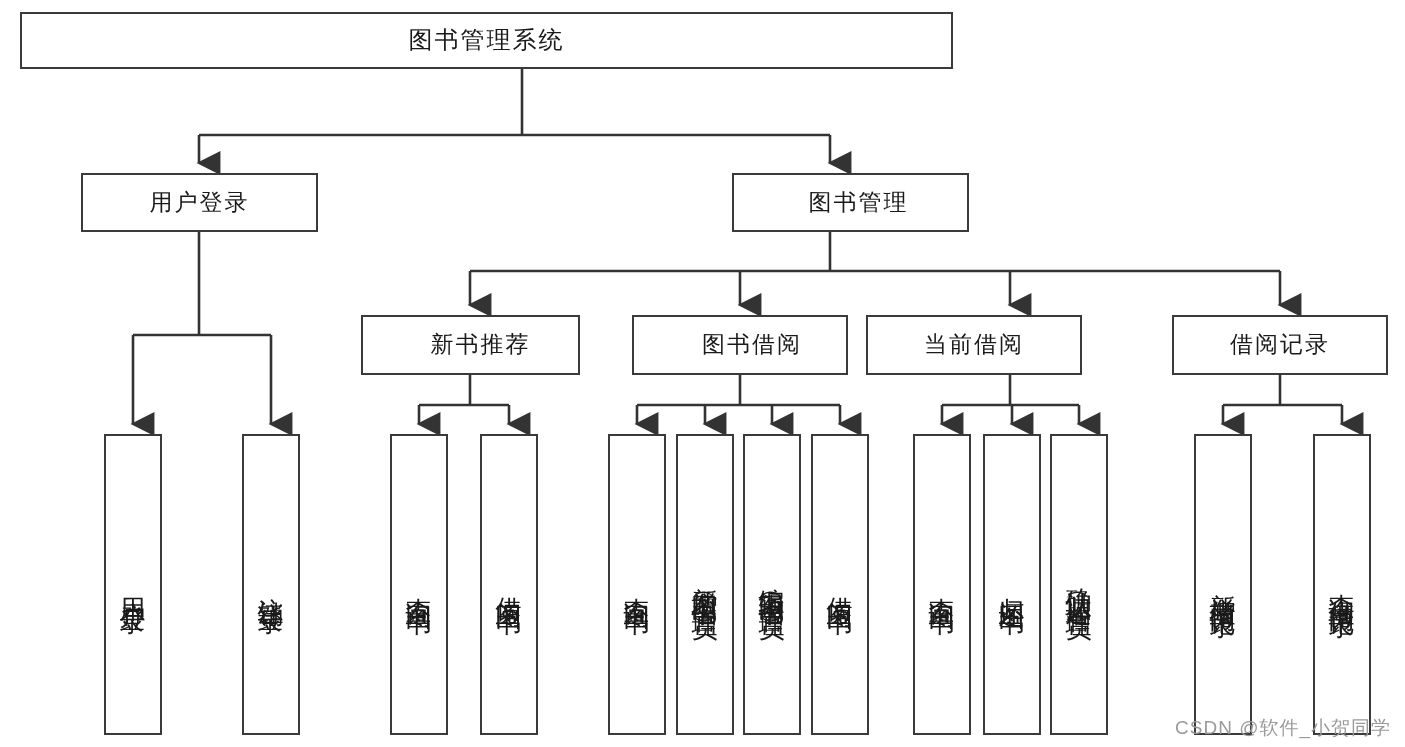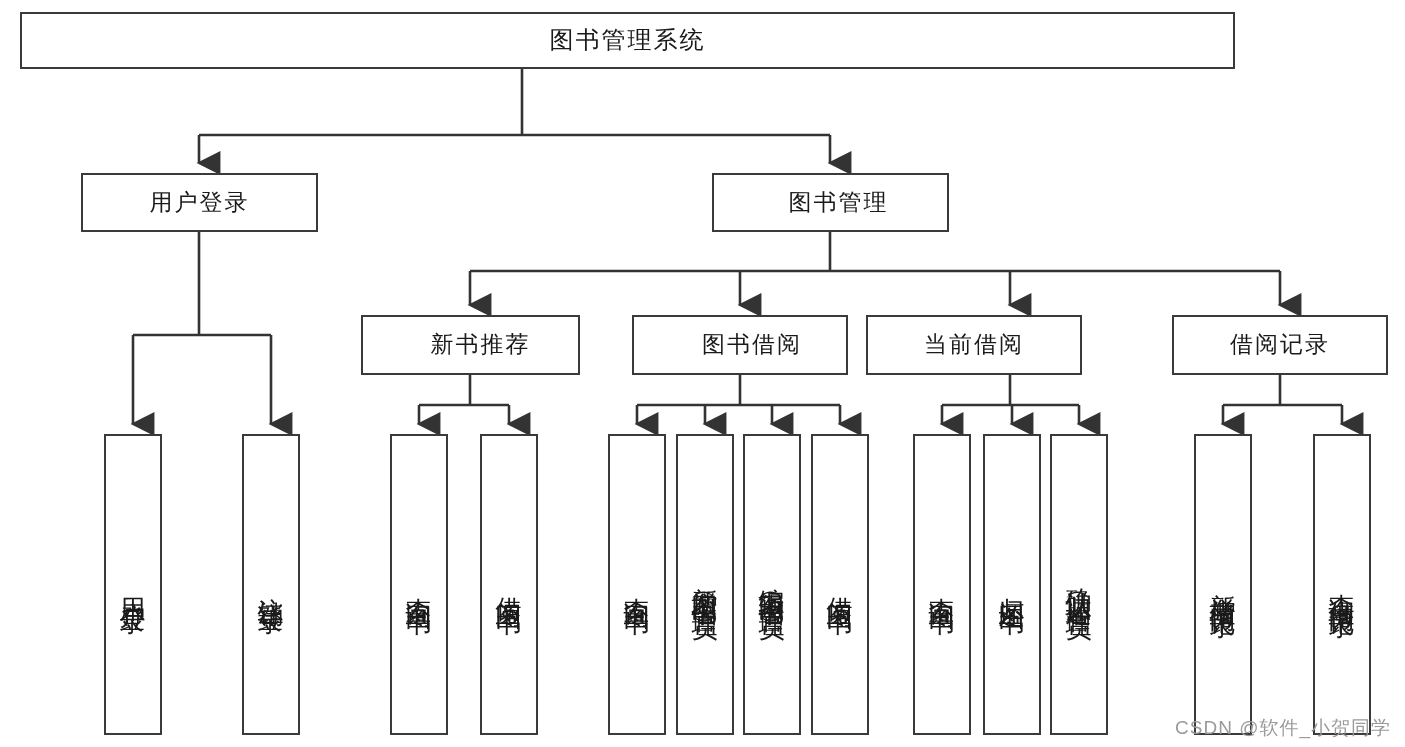--- a/index.html
+++ b/index.html
@@ -115,28 +115,28 @@
       <path d="M1012,405 L1012,424" marker-end="url(#arrow)"></path>
       <path d="M1079,405 L1079,424" marker-end="url(#arrow)"></path>
 
       <path d="M1280,375 L1280,405"></path>
       <path d="M1223,405 L1342,405"></path>
       <path d="M1223,405 L1223,424" marker-end="url(#arrow)"></path>
       <path d="M1342,405 L1342,424" marker-end="url(#arrow)"></path>
     </g>
   </svg>
 
-  <div class="node h root" style="left:20px;top:12px;width:1215px;height:57px;text-align:right;">
+  <div class="node h root" style="left:20px;top:12px;width:933px;height:57px;text-align:right;">
     <span class="label">图书管理系统</span>
   </div>
 
   <div class="node h" style="left:81px;top:173px;width:237px;height:59px;">
     <span class="label">用户登录</span>
   </div>
-  <div class="node h" style="left:712px;top:173px;width:237px;height:59px;padding-left:16px;">
+  <div class="node h" style="left:732px;top:173px;width:237px;height:59px;padding-left:16px;">
     <span class="label">图书管理</span>
   </div>
 
   <div class="node h" style="left:361px;top:315px;width:219px;height:60px;padding-left:20px;">
     <span class="label">新书推荐</span>
   </div>
   <div class="node h" style="left:632px;top:315px;width:216px;height:60px;padding-left:24px;">
     <span class="label">图书借阅</span>
   </div>
   <div class="node h" style="left:866px;top:315px;width:216px;height:60px;">

